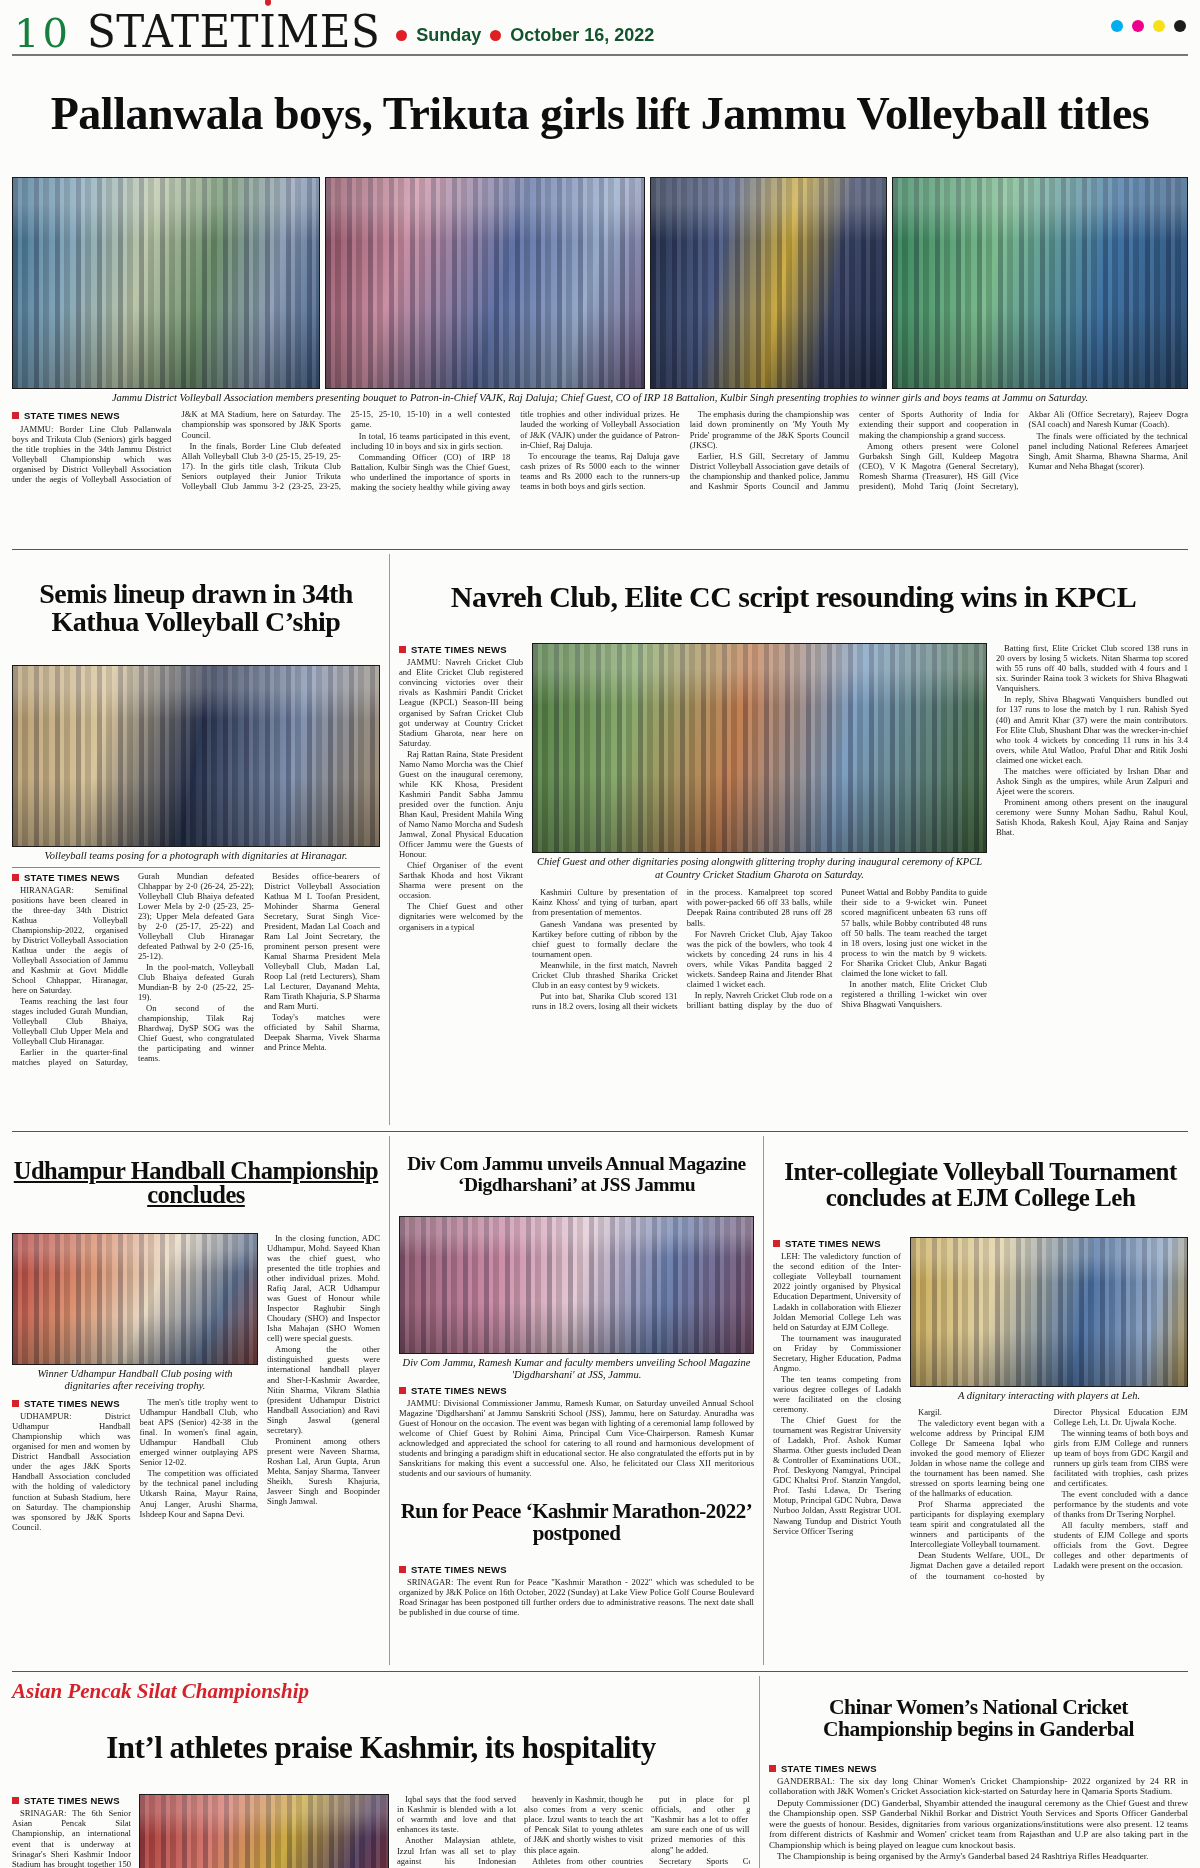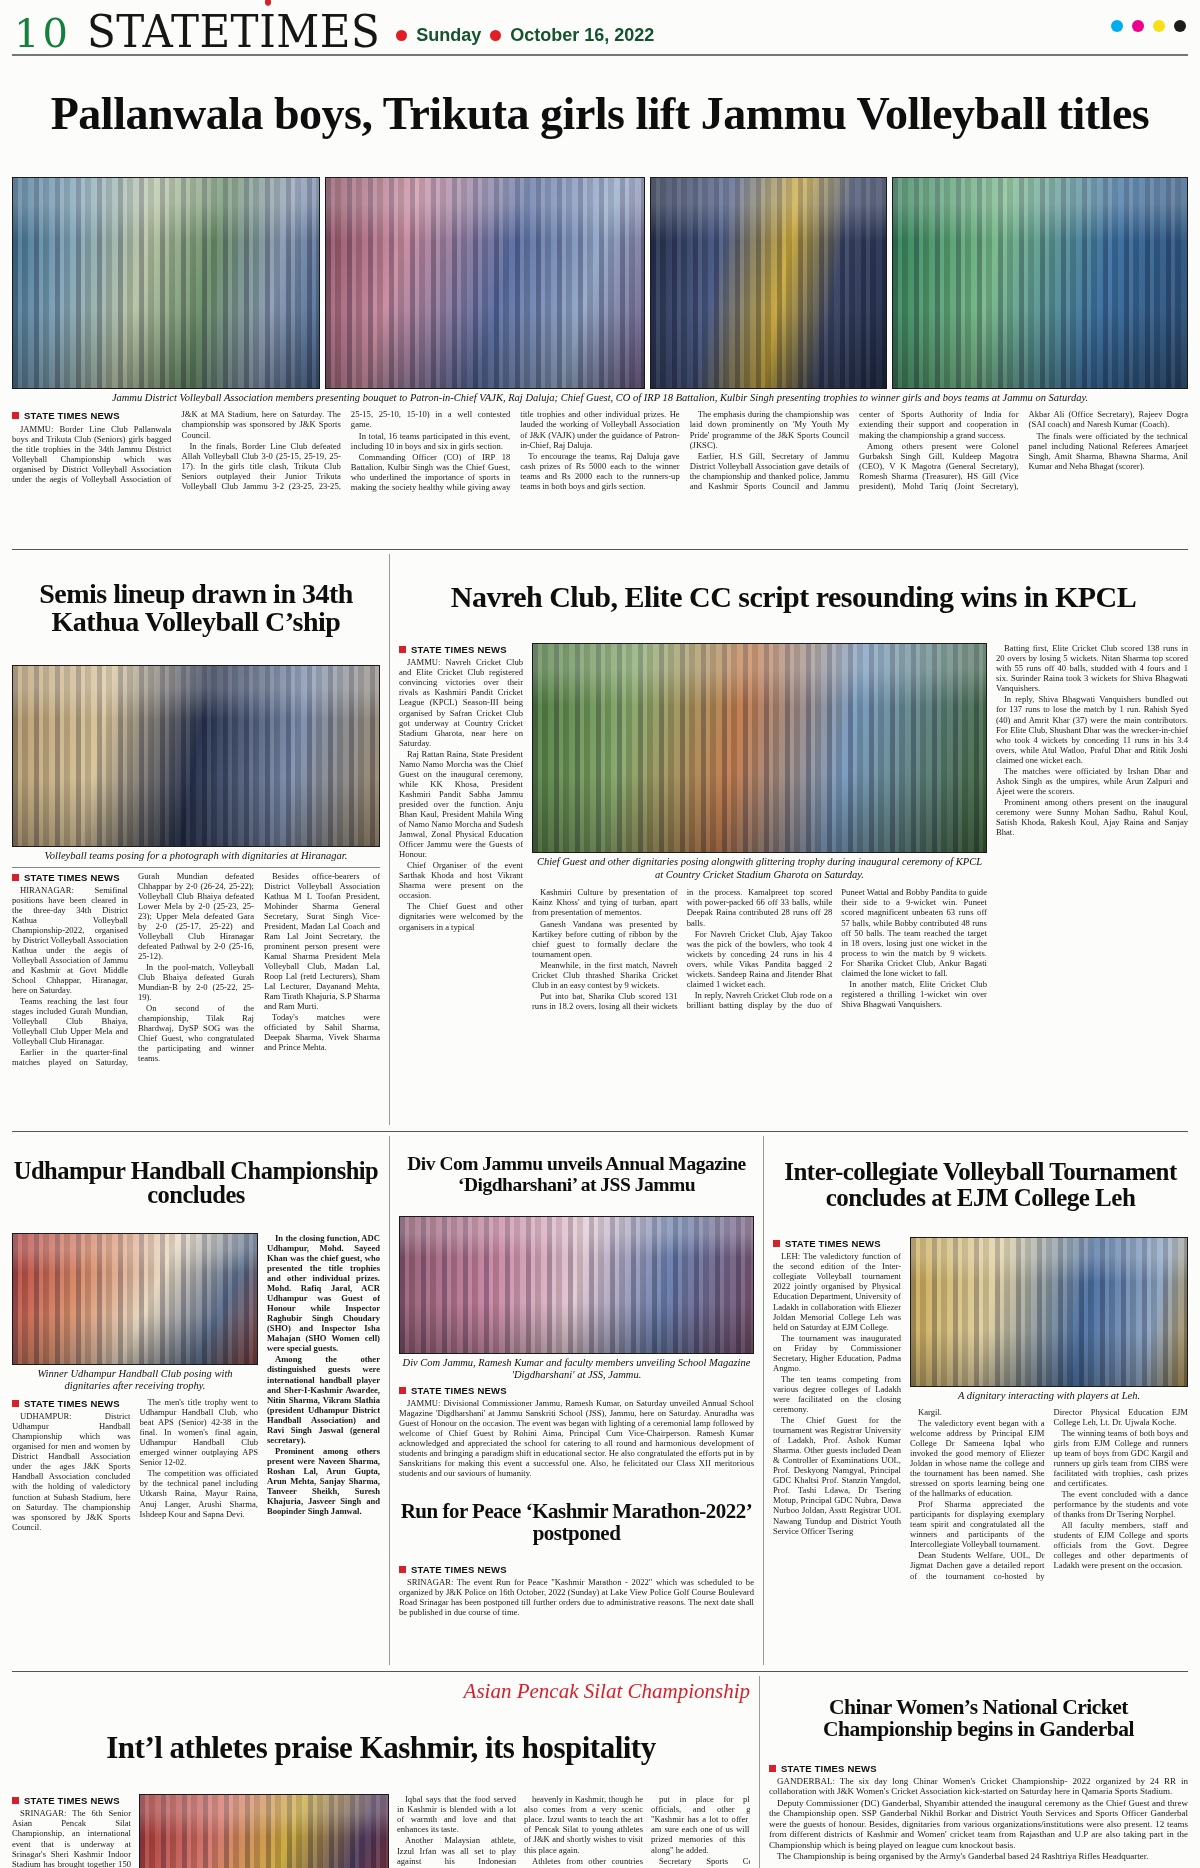--- a/index.html
+++ b/index.html
@@ -77,43 +77,43 @@
   .nv-row { display:flex; gap:9px; }
   .nv-col1 { width:124px; flex:0 0 auto; height:482px; overflow:hidden; }
   .nv-mid { flex:1; }
   .nv-mid .photo { height:210px; }
   .flow3n { column-count:3; column-gap:9px; height:226px; overflow:hidden; margin-top:4px; }
   .nv-col5 { width:192px; flex:0 0 auto; height:482px; overflow:hidden; }
 
   
   .band3 { display:flex; }
   .udh { width:378px; flex:0 0 auto; padding-right:9px; border-right:1px solid #9a9a9a; }
-  .hl-udh { font-size:24.5px; line-height:1.0; padding:2px 0 5px; }
+  .hl-udh { font-size:24.5px; line-height:1.0; padding:2px 0 5px;text-decoration:underline; }
   .udh-row { display:flex; gap:9px; }
   .udh-left { width:246px; flex:0 0 auto; }
   .udh-left .photo { height:132px; }
   .flow2u { column-count:2; column-gap:9px; height:252px; overflow:hidden; margin-top:2px; }
-  .udh-col3 { flex:1; height:432px; overflow:hidden;font-weight:bold; }
+  .udh-col3 { flex:1; height:432px; overflow:hidden; }
   .midlow { width:374px; flex:0 0 auto; padding:0 9px; border-right:1px solid #9a9a9a; }
   .hl-divcom { font-size:19.5px; line-height:1.08; padding:1px 0 4px; }
   .midlow .photo { height:138px; }
   .hl-rfp { font-size:21px; line-height:1.05; padding:4px 0 3px; }
   .ejm { flex:1; padding-left:9px; }
   .hl-ejm { font-size:25px; line-height:1.05; padding:2px 0 5px; }
   .ejm-row { display:flex; gap:9px; }
   .ejm-col1 { width:128px; flex:0 0 auto; height:406px; overflow:hidden; }
   .ejm-right { flex:1; }
   .ejm-right .photo { height:150px; }
   .flow2e { column-count:2; column-gap:9px; height:232px; overflow:hidden; margin-top:2px; }
 
   
   .band4 { display:flex; }
   .pencak { width:748px; flex:0 0 auto; padding-right:9px; border-right:1px solid #9a9a9a; }
-  .hl-pk-red { font-family:"Liberation Serif", serif; font-weight:normal; font-style:italic;
-               text-align:right; font-size:21px; color:#d6212b; padding:3px 0 1px; }
+  .hl-pk-red { font-family:"Liberation Serif", serif; font-weight:bold; font-style:italic;
+               text-align:left; font-size:21px; color:#d6212b; padding:3px 0 1px; }
   .hl-pk { font-size:31px; line-height:1.0; padding:1px 0 6px; }
   .pk-row { display:flex; gap:8px; height:302px; overflow:hidden; }
   .pk-col { width:119px; flex:0 0 auto; overflow:hidden; }
   .pk-mid { width:250px; flex:0 0 auto; }
   .pk-mid .photo { height:142px; }
   .chinar { flex:1; padding-left:9px; }
   .hl-chinar { font-size:21.5px; line-height:1.05; padding:2px 0 4px; }
   .chinar .bodytext { font-size:9px; }
 </style>
 </head>

